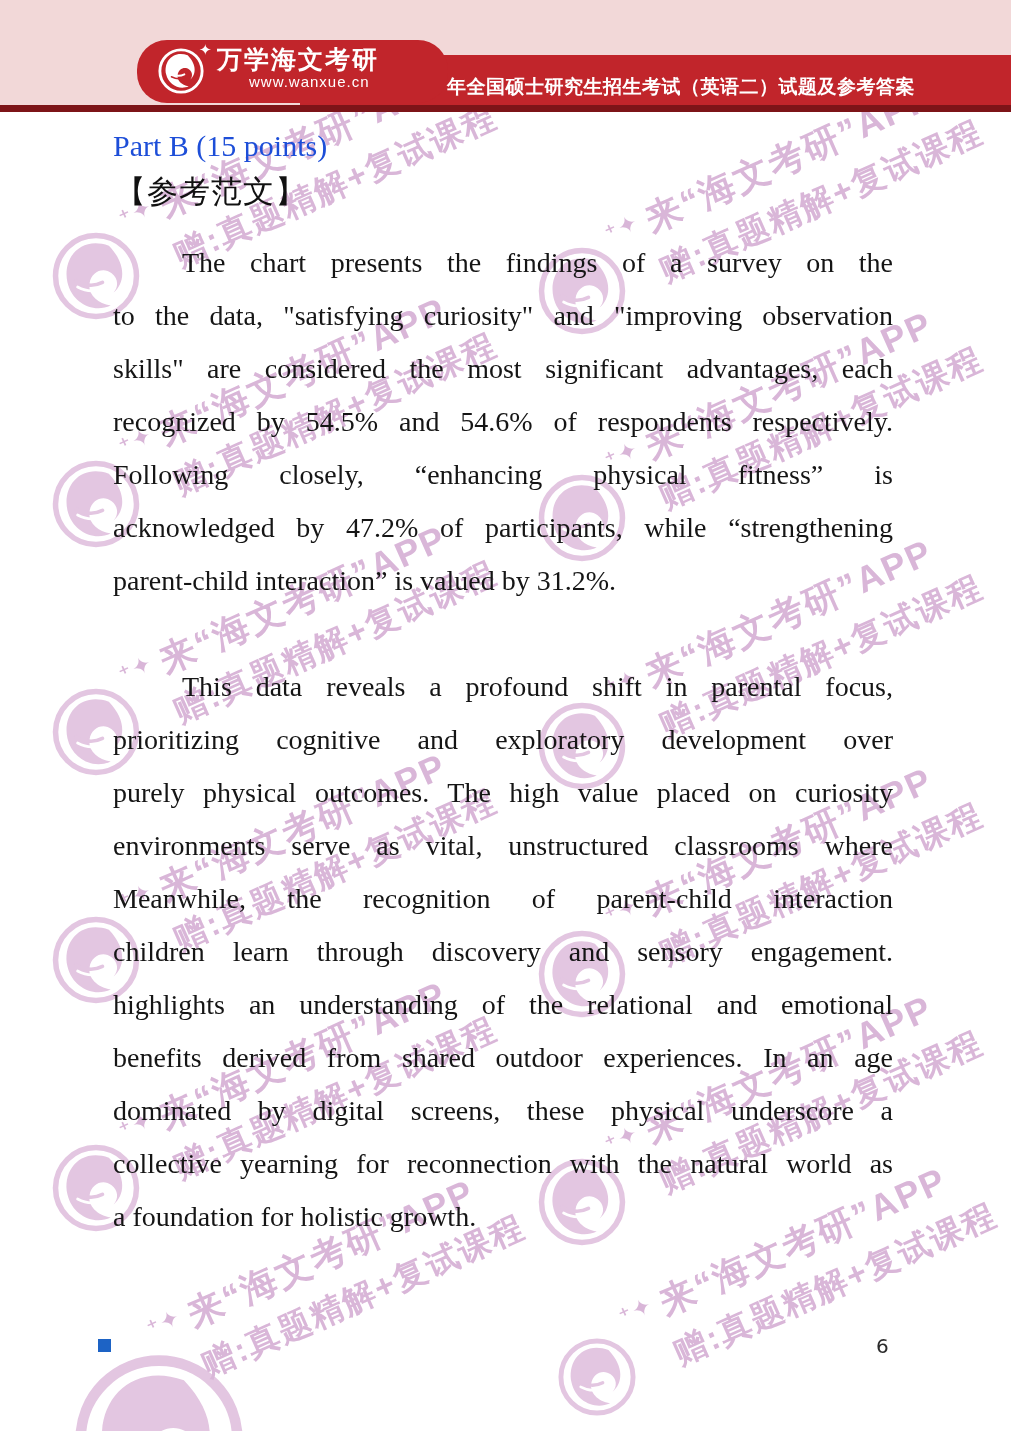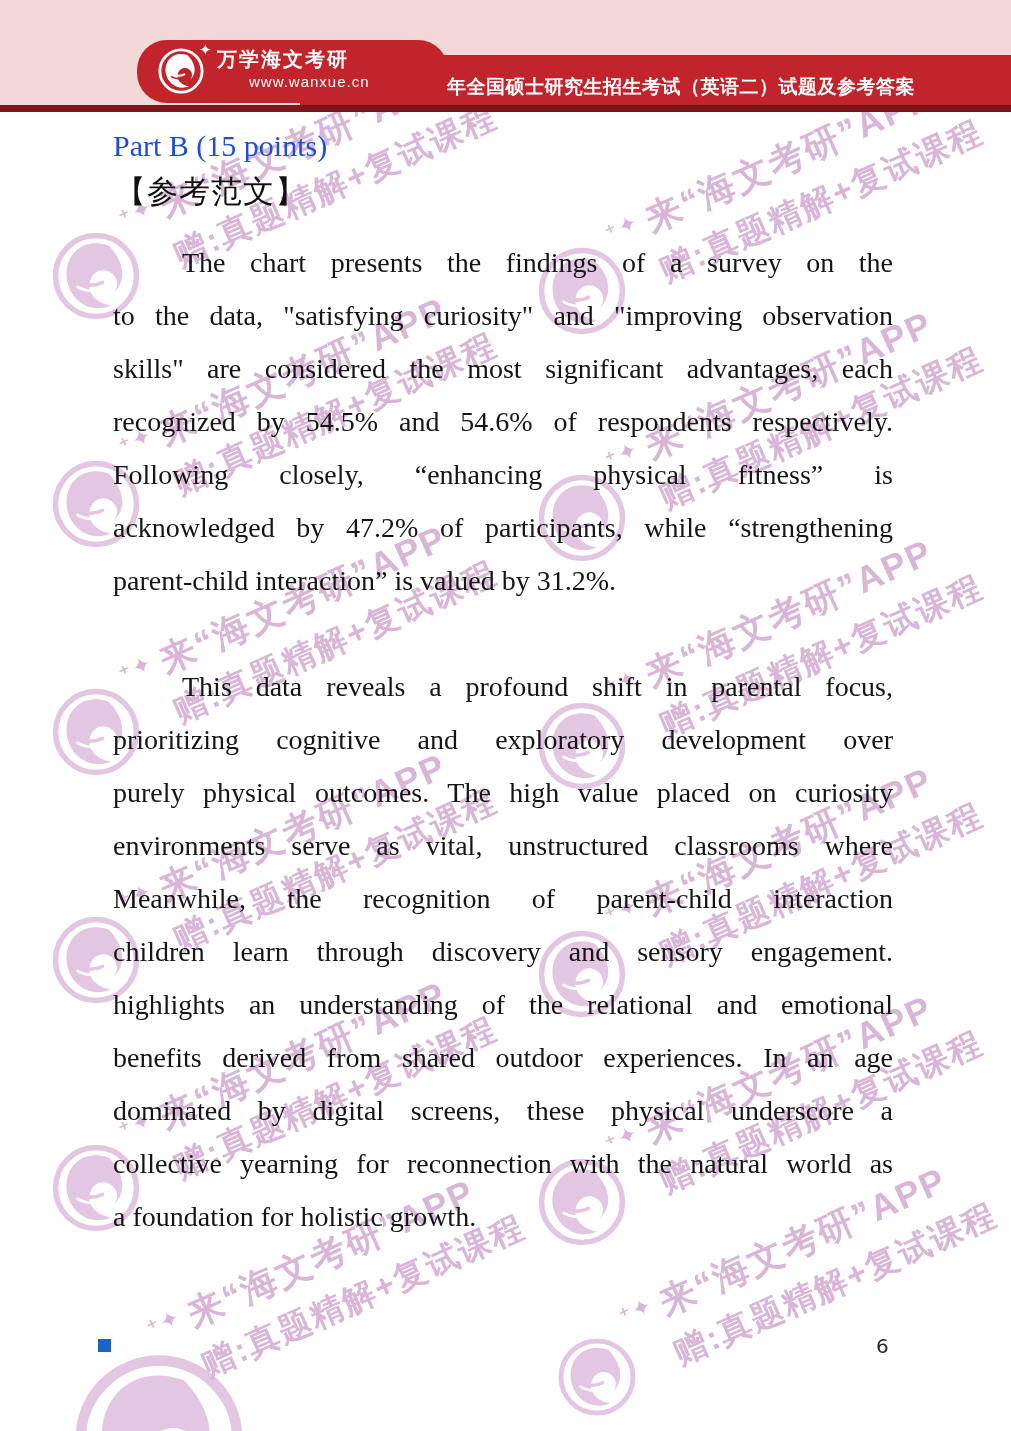--- a/index.html
+++ b/index.html
@@ -21,21 +21,21 @@
     position:absolute; left:137px; top:40px; width:311px; height:63px;
     background:#c1252b; border-radius:30px;
   }
   .brand-logo { position:absolute; left:20px; top:7px; width:48px; height:48px; }
   .sparkle {
     position:absolute; left:62px; top:1px; color:#ffffff; font-size:15px;
     font-family:"DejaVu Sans",sans-serif;
   }
   .brand-text { position:absolute; left:80px; top:5px; color:#ffffff;
     font-family:"Liberation Sans","DejaVu Sans",sans-serif; }
-  .brand-name { font-weight:bold; font-size:20px; letter-spacing:2px; line-height:28px; }
+  .brand-name { font-weight:bold; font-size:25px; letter-spacing:2px; line-height:28px; }
   .brand-url  { font-size:15px; letter-spacing:1px; line-height:17px;margin-left:32px; }
   .dark-rule { position:absolute; left:0; top:105px; width:1011px; height:7px; background:#7d1418; }
 
   
   .wm-layer { position:absolute; inset:0; z-index:1; pointer-events:none; }
   .wm-circle { position:absolute; }
   .wm-rot { position:absolute; transform:rotate(-24deg); transform-origin:0 0; white-space:nowrap; }
   .wm-l1 { font-family:"Liberation Sans","DejaVu Sans",sans-serif; font-weight:bold;
            font-size:36px; letter-spacing:2px; color:#d9b6d8; }
   .wm-star { font-size:23px; vertical-align:9px; margin-right:8px; color:#d9b6d8; }

